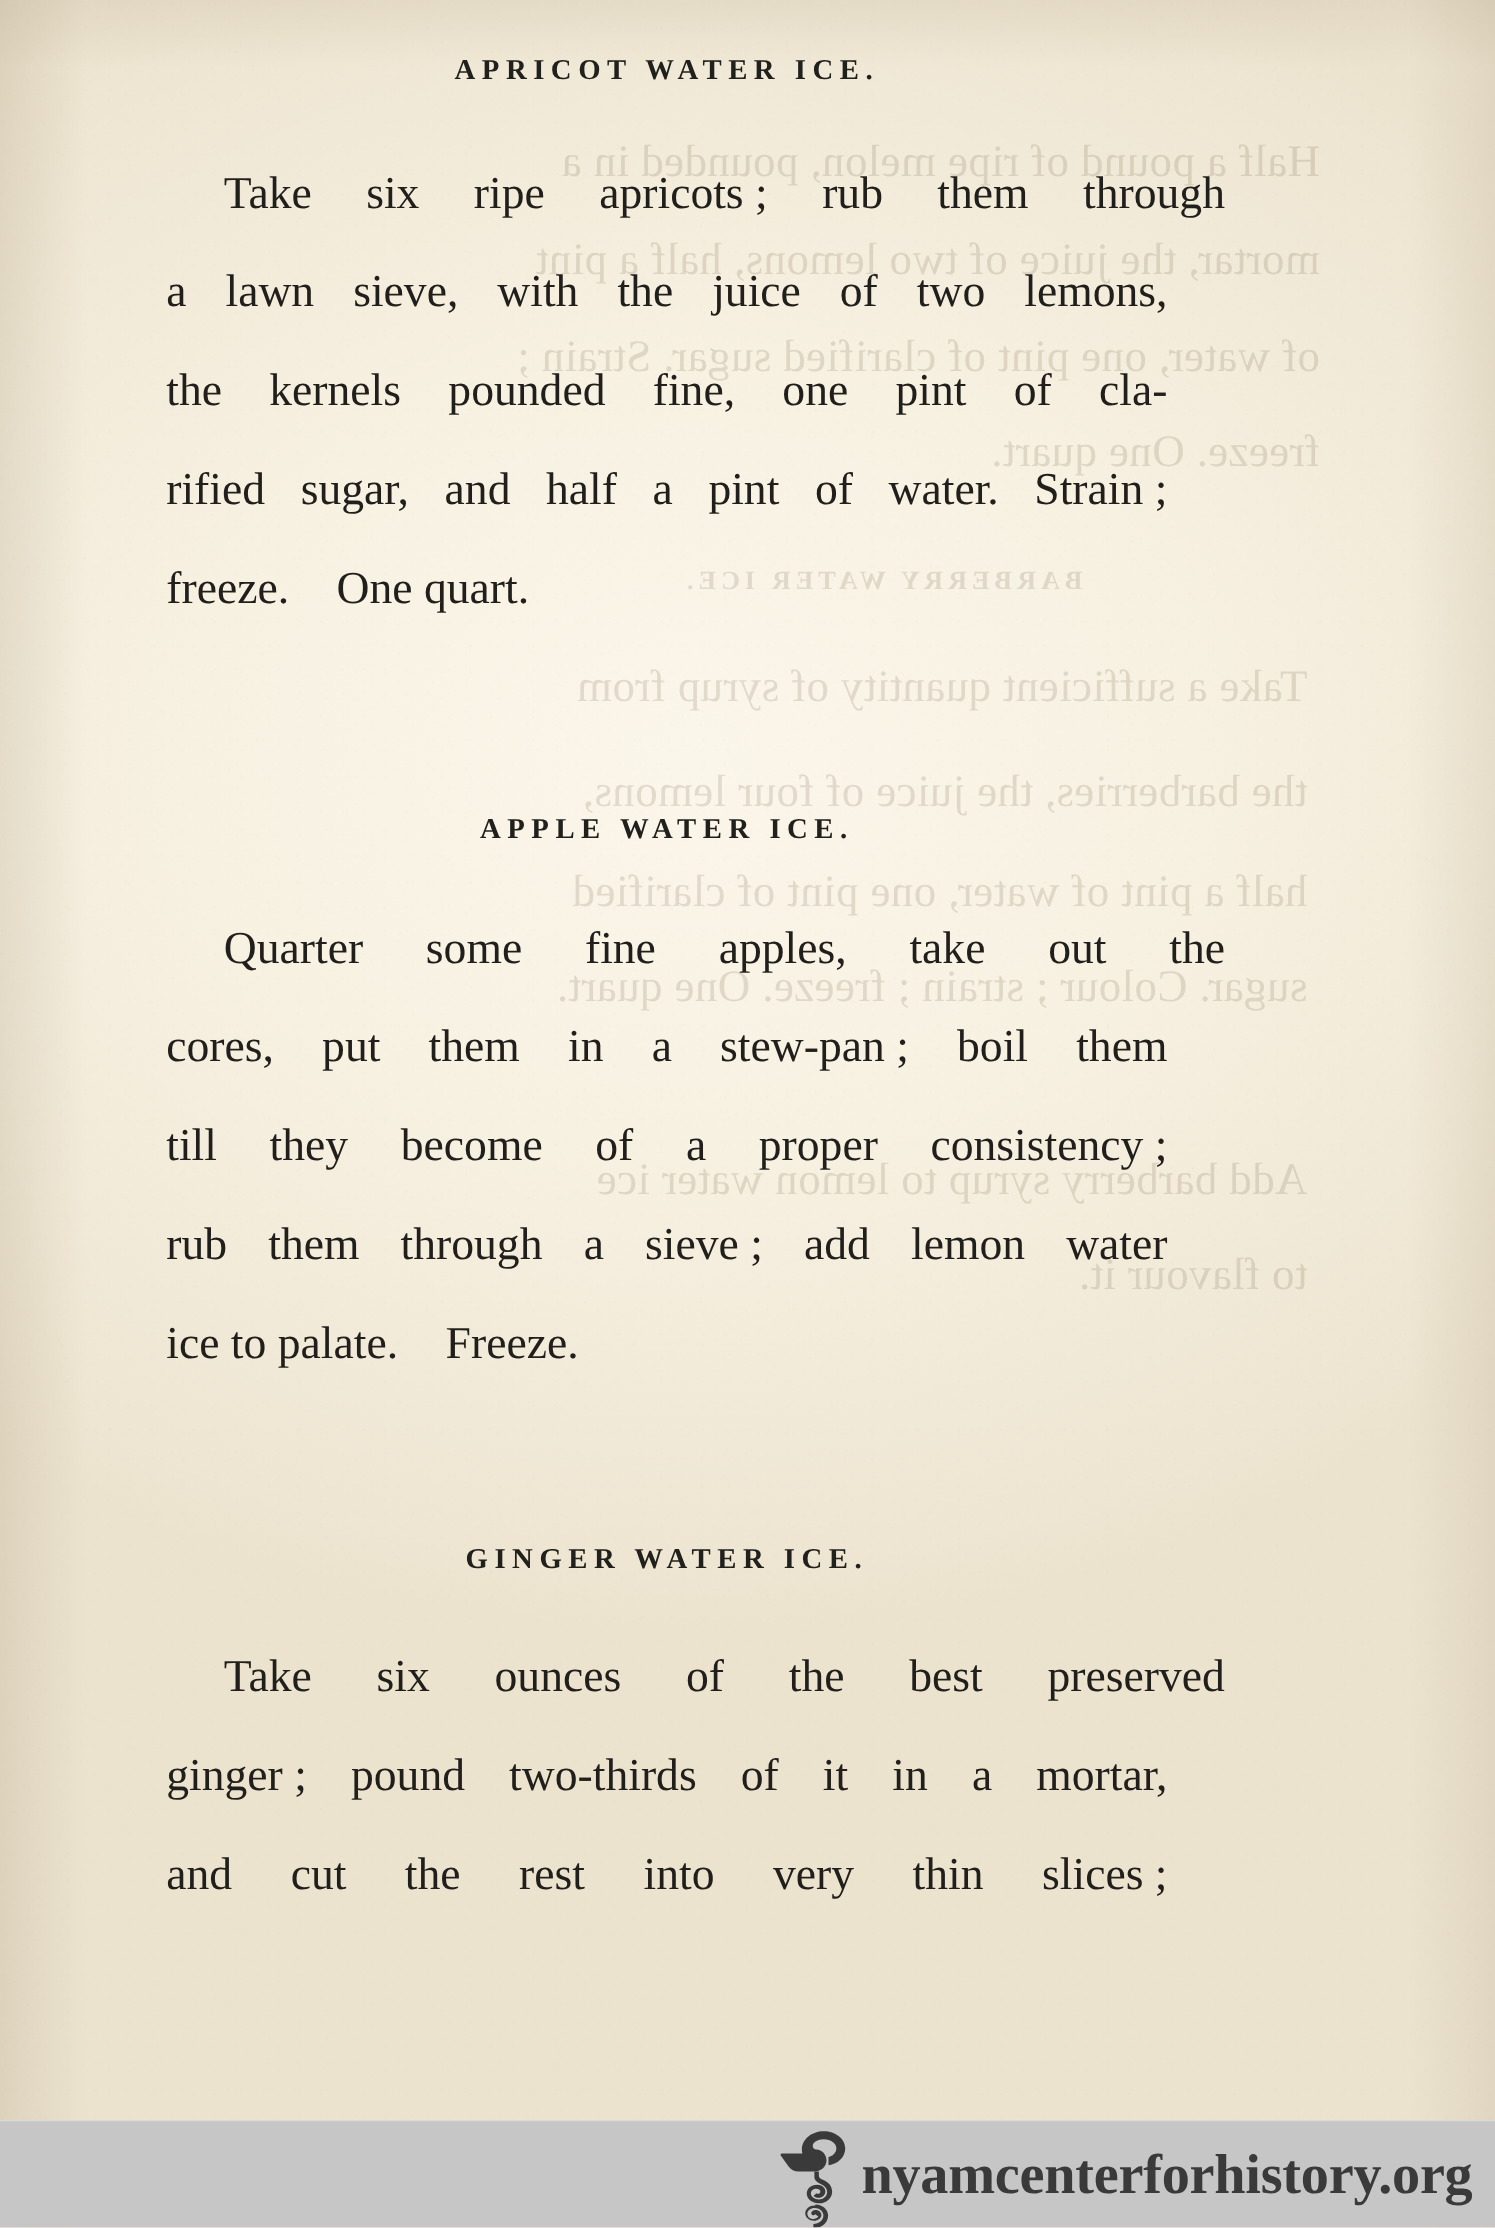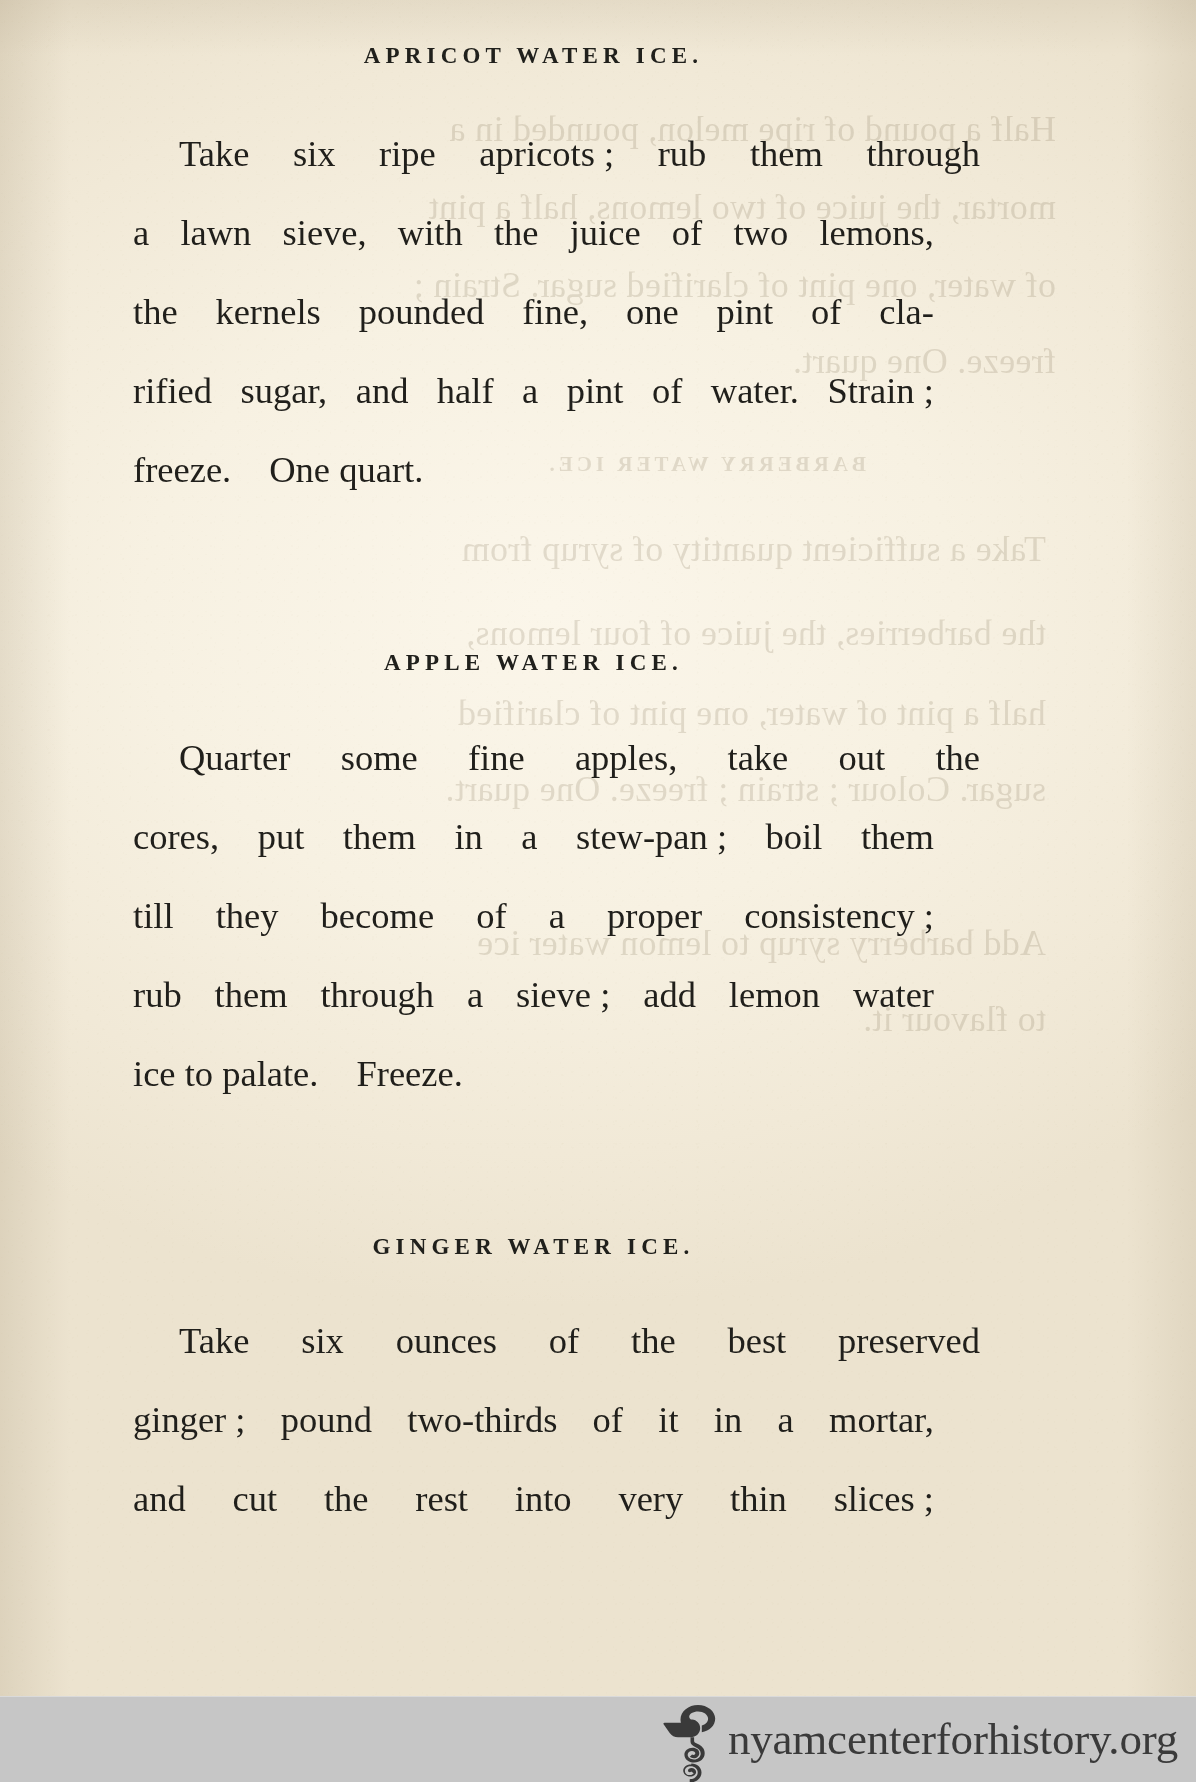--- a/index.html
+++ b/index.html
@@ -89,20 +89,21 @@
   
   #footer{
     position:absolute;left:0;bottom:0;width:1196px;height:86px;
     background:#c6c6c6;
     display:flex;align-items:center;justify-content:flex-end;
     box-shadow:inset 0 1px 0 rgba(255,255,255,.35);
   }
   #footer-inner{
     display:flex;align-items:center;
     padding-right:18px;
+    font-weight:bold;
   }
   #nyam-logo{
     width:62px;height:80px;margin-right:6px;margin-top:6px;flex:0 0 auto;
   }
   #footer-text{
     font-family:"Liberation Serif",serif;
     font-size:45px;
     color:#3a3a3a;
     letter-spacing:-.2px;
     white-space:nowrap;

